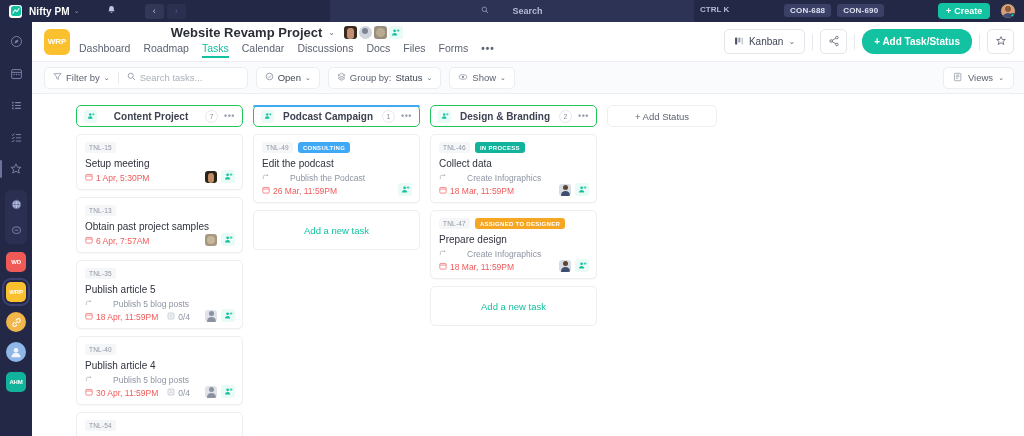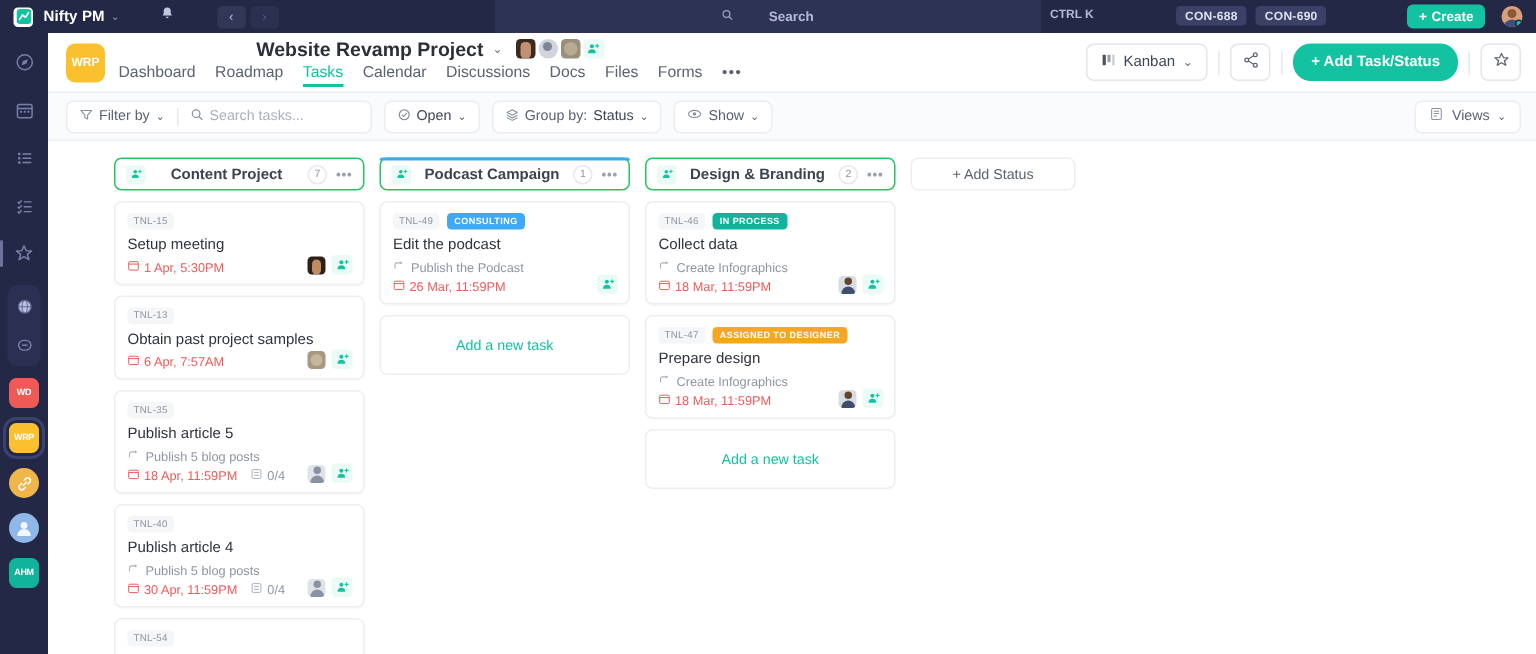--- a/index.html
+++ b/index.html
@@ -263,21 +263,21 @@
   .card-id {
     font-size: 6.5px; color: #8e94a3; background: #f5f6f8;
     border-radius: 3px; padding: 2px 4px; letter-spacing: .2px;
   }
   .tag {
     font-size: 6px; font-weight: bold; color: #fff;
     border-radius: 3px; padding: 2.5px 5px; letter-spacing: .3px;
   }
   .card-title { font-size: 10px; color: #2f333d; margin-bottom: 4px; }
   .card-sub {
-    display: flex; align-items: center; gap: 4px;
+    display: flex; align-items: center; gap: 20px;
     font-size: 8.5px; color: #8e94a3; margin-bottom: 3px;
   }
   .card-meta {
     display: flex; align-items: center; gap: 9px;
     font-size: 8.5px; color: #f05a5a;
   }
   .meta-bit { display: flex; align-items: center; gap: 3px; }
   .meta-bit.gray { color: #8e94a3; }
   .card-right {
     position: absolute; right: 7px; bottom: 6px;

